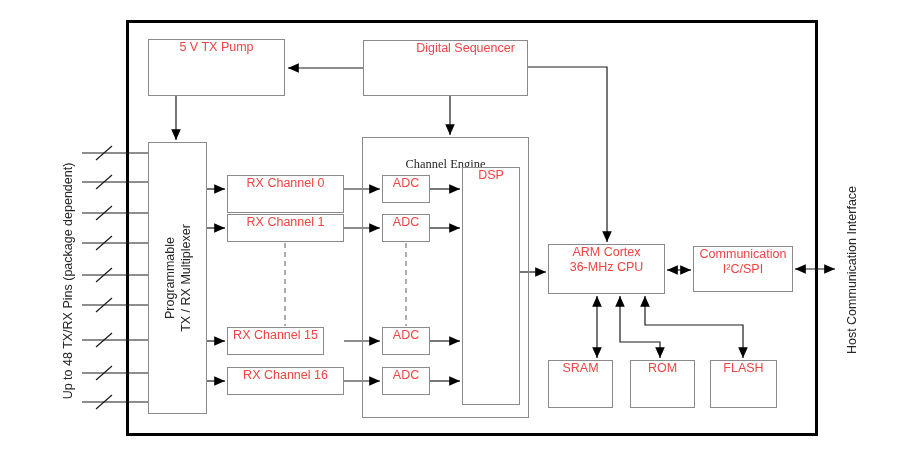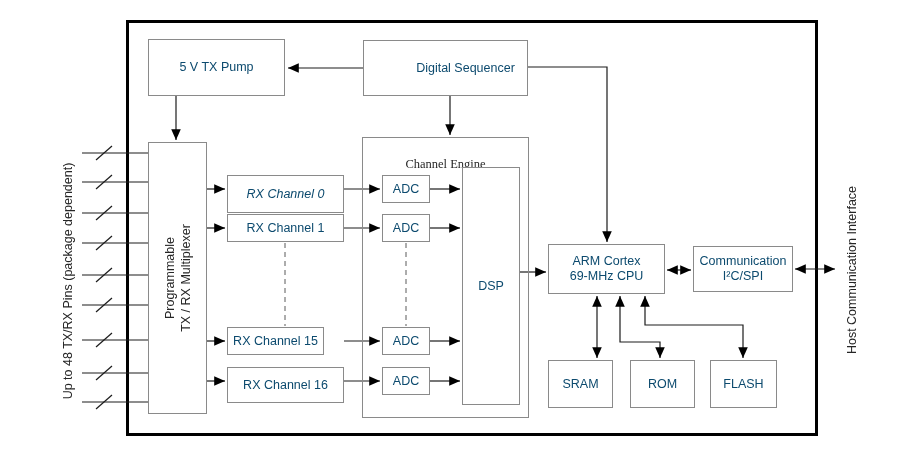--- a/index.html
+++ b/index.html
@@ -26,25 +26,25 @@
     position: absolute;
     left: 0; top: 0;
     width: 909px; height: 457px;
     z-index: 2;
   }
   .blk {
     position: absolute;
     box-sizing: border-box;
     background: #ffffff;
     border: 1px solid #8a8a8a;
-    color: #0c4a6e;
+    color: #ef4444;
     font-size: 12.5px;
     line-height: 15px;
     display: flex;
-    align-items: center;
+    align-items: flex-start;
     justify-content: center;
     text-align: center;
     white-space: pre-line;
     z-index: 3;
   }
   .container-blk {
     position: absolute;
     box-sizing: border-box;
     background: transparent;
     border: 1px solid #8a8a8a;
@@ -66,24 +66,24 @@
     text-align: center;
     white-space: pre-line;
     transform: rotate(-90deg);
     z-index: 4;
   }
   
   .b-pump  { left:148px; top:39px;  width:137px; height:57px; }
   .b-seq   { left:363px; top:40px;  width:165px; height:56px;padding-left:40px; }
   .b-mux   { left:148px; top:142px; width:59px;  height:272px; }
   .b-eng   { left:362px; top:137px; width:167px; height:281px; }
-  .b-rx0   { left:227px; top:175px; width:117px; height:38px;font-style:italic; }
+  .b-rx0   { left:227px; top:175px; width:117px; height:38px; }
   .b-rx1   { left:227px; top:214px; width:117px; height:28px; }
   .b-rx15  { left:227px; top:327px; width:97px; height:28px; }
-  .b-rx16  { left:227px; top:367px; width:117px; height:36px; }
+  .b-rx16  { left:227px; top:367px; width:117px; height:28px; }
   .b-adc0  { left:382px; top:175px; width:48px;  height:28px; }
   .b-adc1  { left:382px; top:214px; width:48px;  height:28px; }
   .b-adc15 { left:382px; top:327px; width:48px;  height:28px; }
   .b-adc16 { left:382px; top:367px; width:48px;  height:28px; }
   .b-dsp   { left:462px; top:167px; width:58px;  height:238px; }
   .b-cpu   { left:548px; top:244px; width:117px; height:50px; }
   .b-comm  { left:693px; top:246px; width:100px; height:46px; }
   .b-sram  { left:548px; top:360px; width:65px;  height:48px; }
   .b-rom   { left:630px; top:360px; width:65px;  height:48px; }
   .b-flash { left:710px; top:360px; width:67px;  height:48px; }
@@ -224,21 +224,21 @@
   <div class="blk b-adc16">
     <span>ADC</span>
   </div>
 
   <div class="blk b-dsp">
     <span>DSP</span>
   </div>
 
   <div class="blk b-cpu">
     <span>ARM Cortex
-69-MHz CPU</span>
+36-MHz CPU</span>
   </div>
 
   <div class="blk b-sram">
     <span>SRAM</span>
   </div>
 
   <div class="blk b-comm">
     <span>Communication
 I²C/SPI</span>
   </div>

